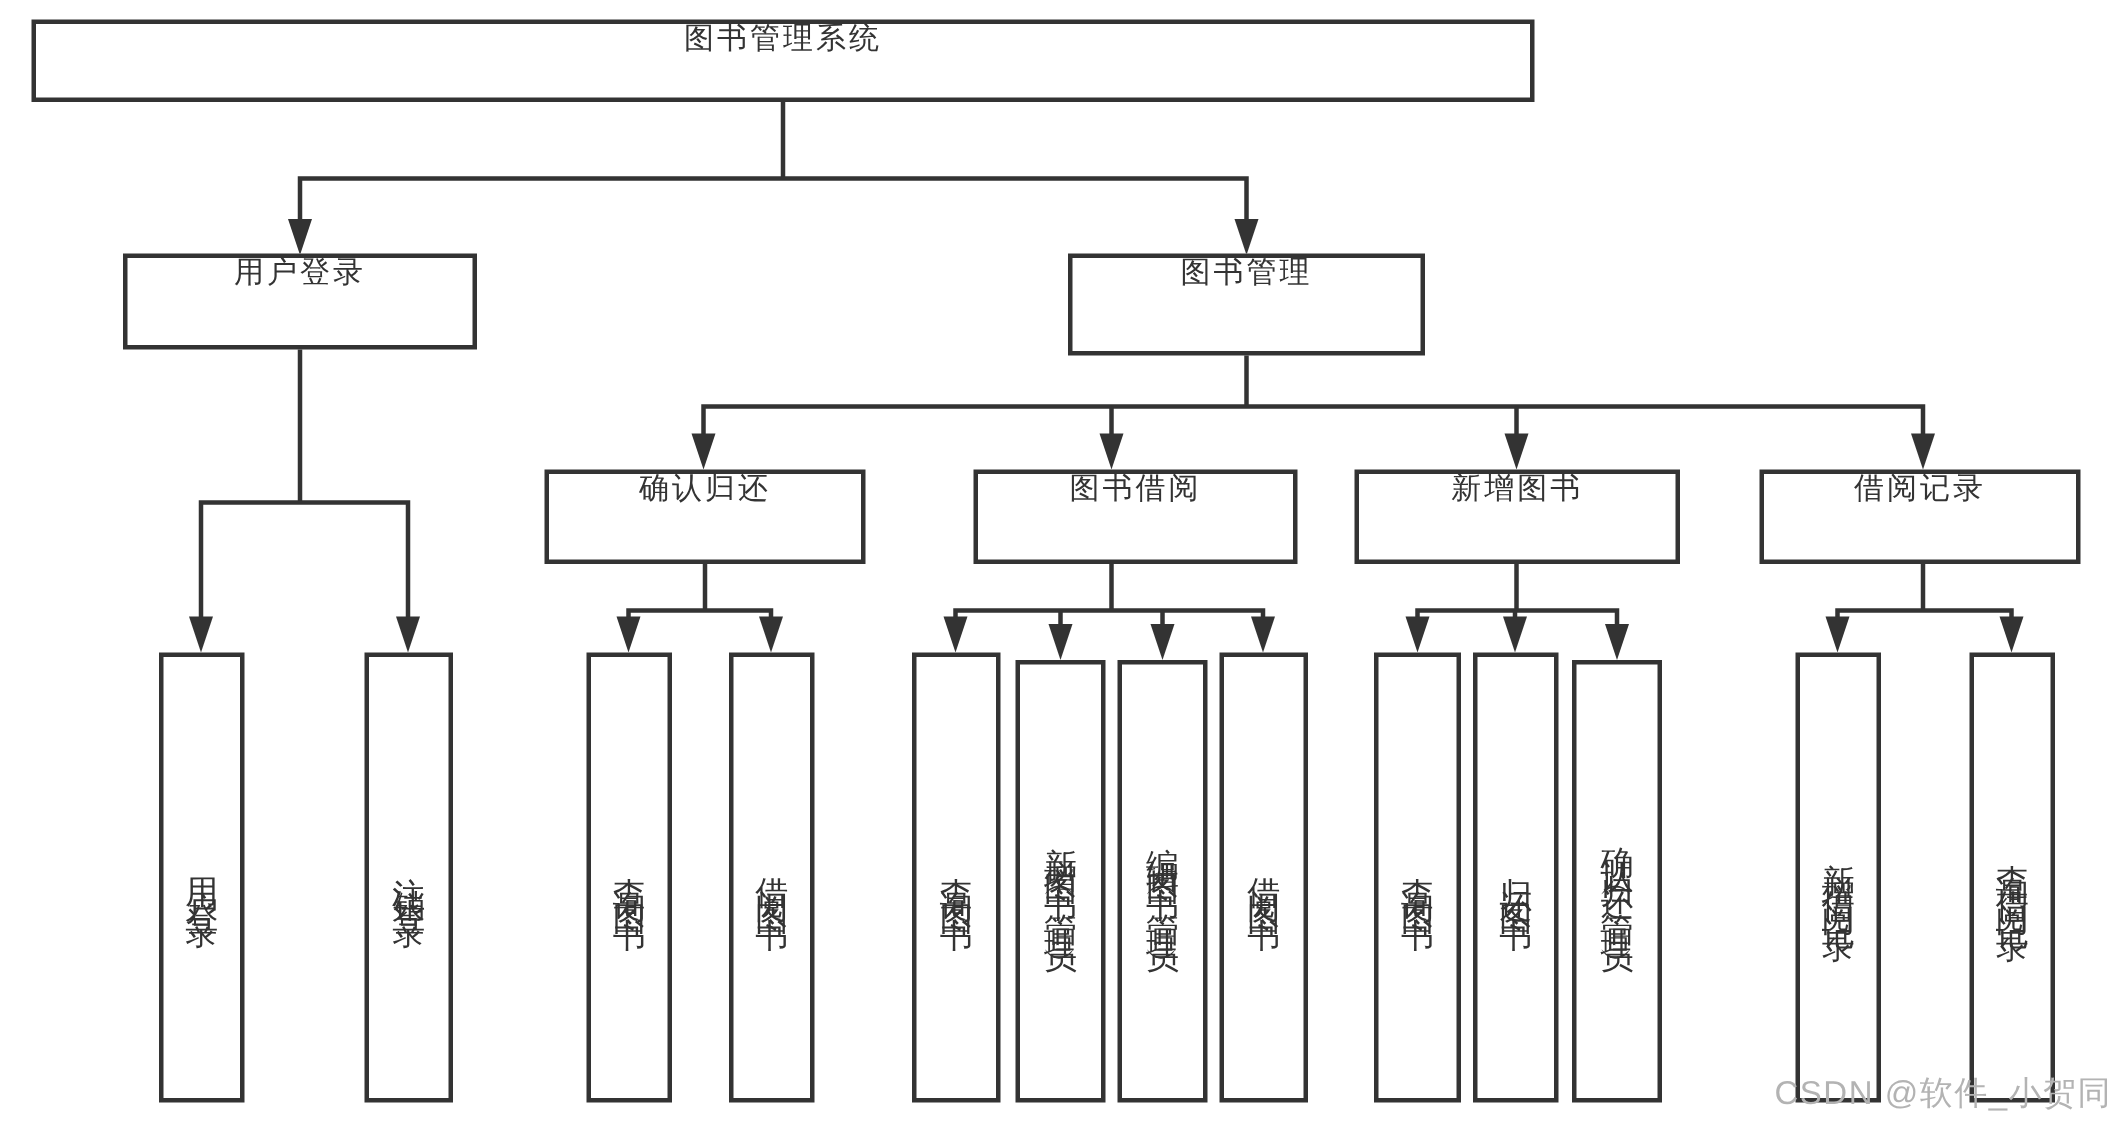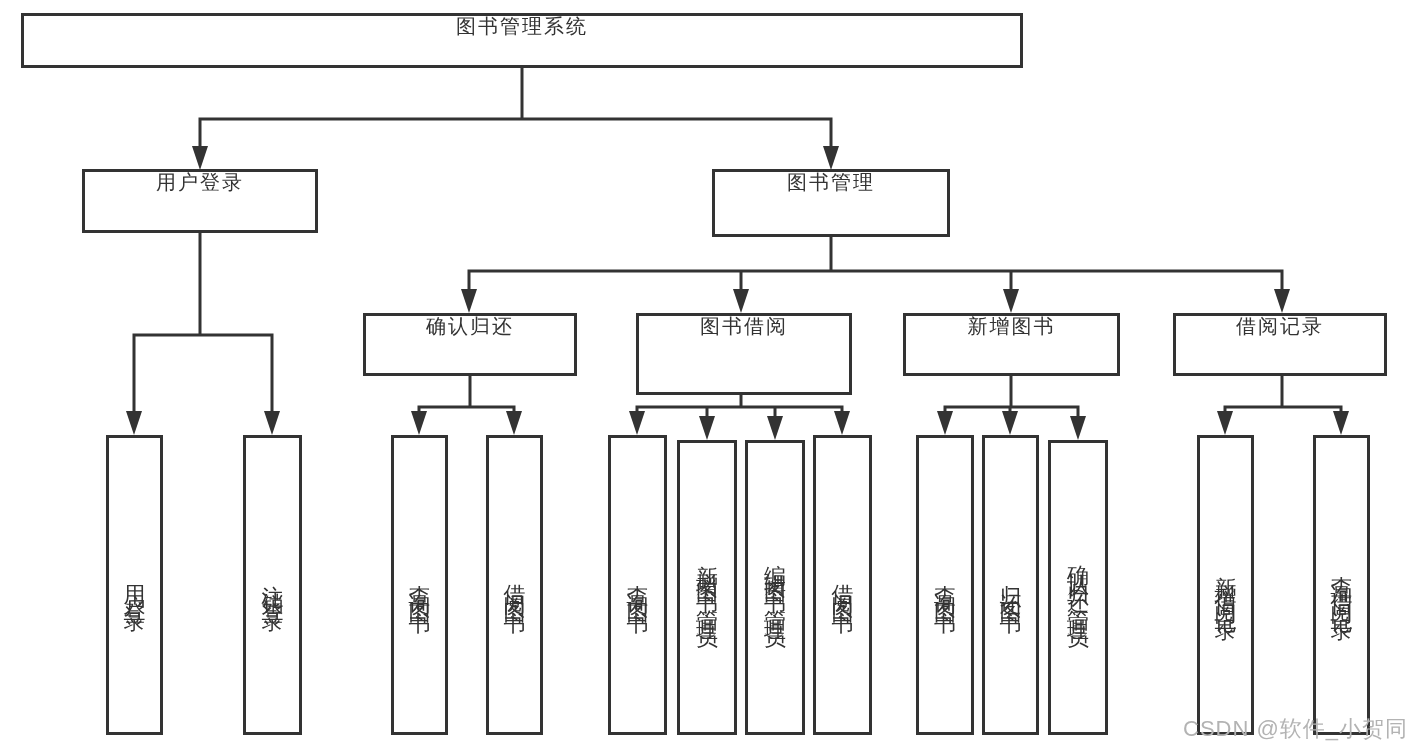--- a/index.html
+++ b/index.html
@@ -102,21 +102,21 @@
   <div class="hbox" style="left:82px;top:169px;width:236px;height:64px">
     <span>用户登录</span>
   </div>
   <div class="hbox" style="left:712px;top:169px;width:238px;height:68px">
     <span>图书管理</span>
   </div>
 
   <div class="hbox" style="left:363px;top:313px;width:214px;height:63px">
     <span>确认归还</span>
   </div>
-  <div class="hbox" style="left:636px;top:313px;width:216px;height:82px">
+  <div class="hbox" style="left:649px;top:313px;width:216px;height:63px">
     <span>图书借阅</span>
   </div>
   <div class="hbox" style="left:903px;top:313px;width:217px;height:63px">
     <span>新增图书</span>
   </div>
   <div class="hbox" style="left:1173px;top:313px;width:214px;height:63px">
     <span>借阅记录</span>
   </div>
 
   <div class="vbox" style="left:106px;top:435px;width:57px;height:300px">

